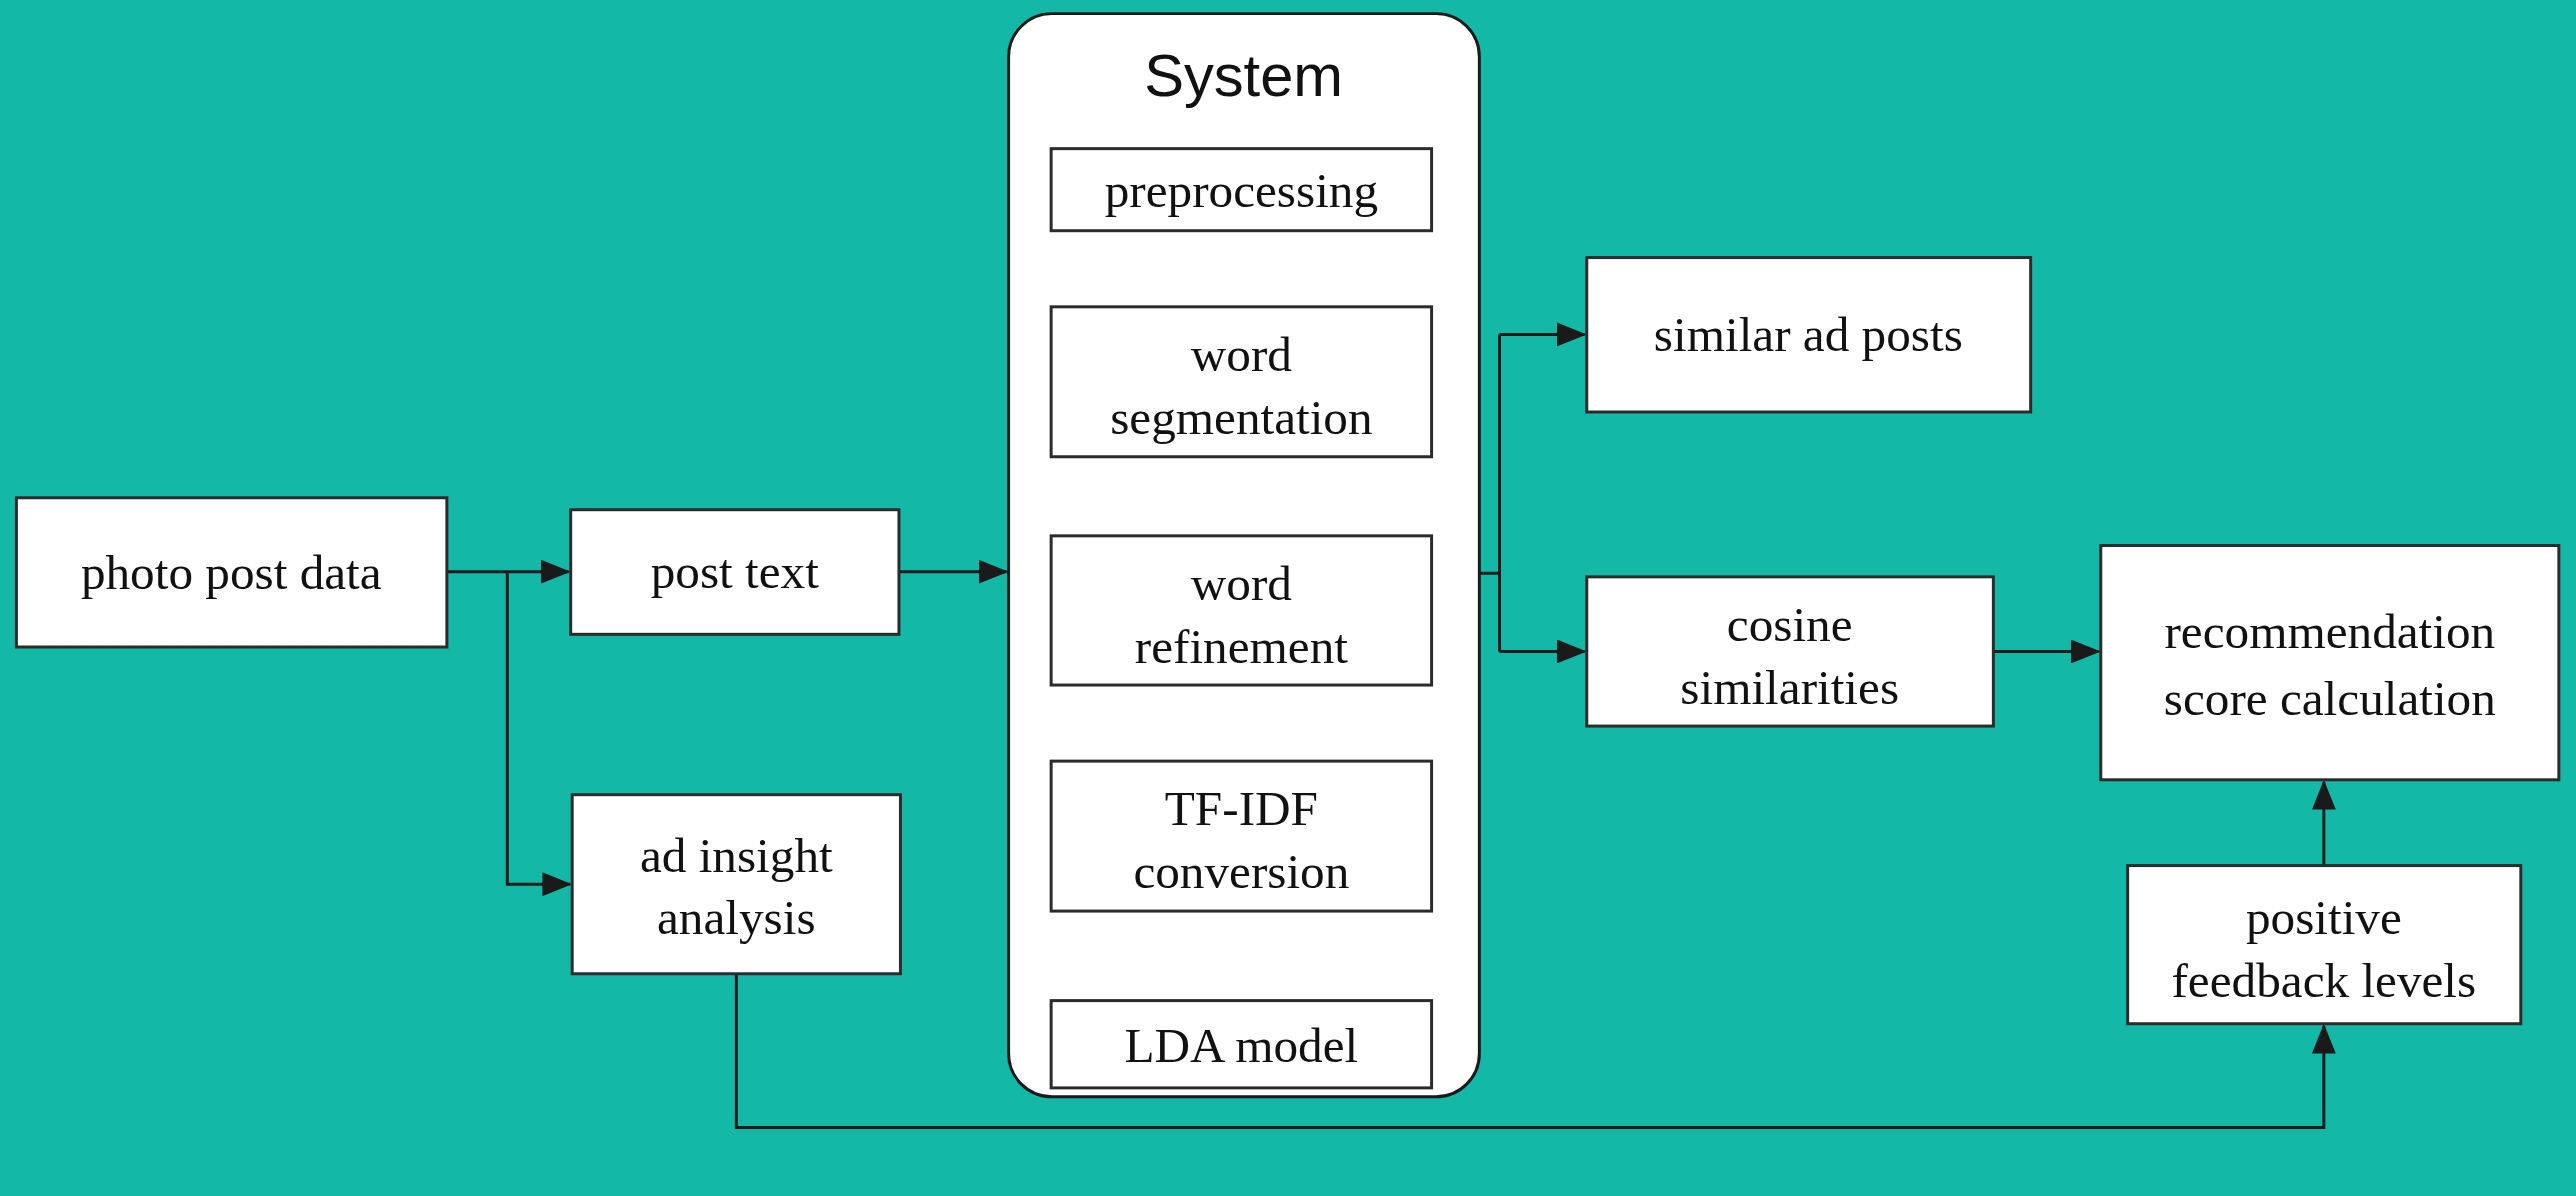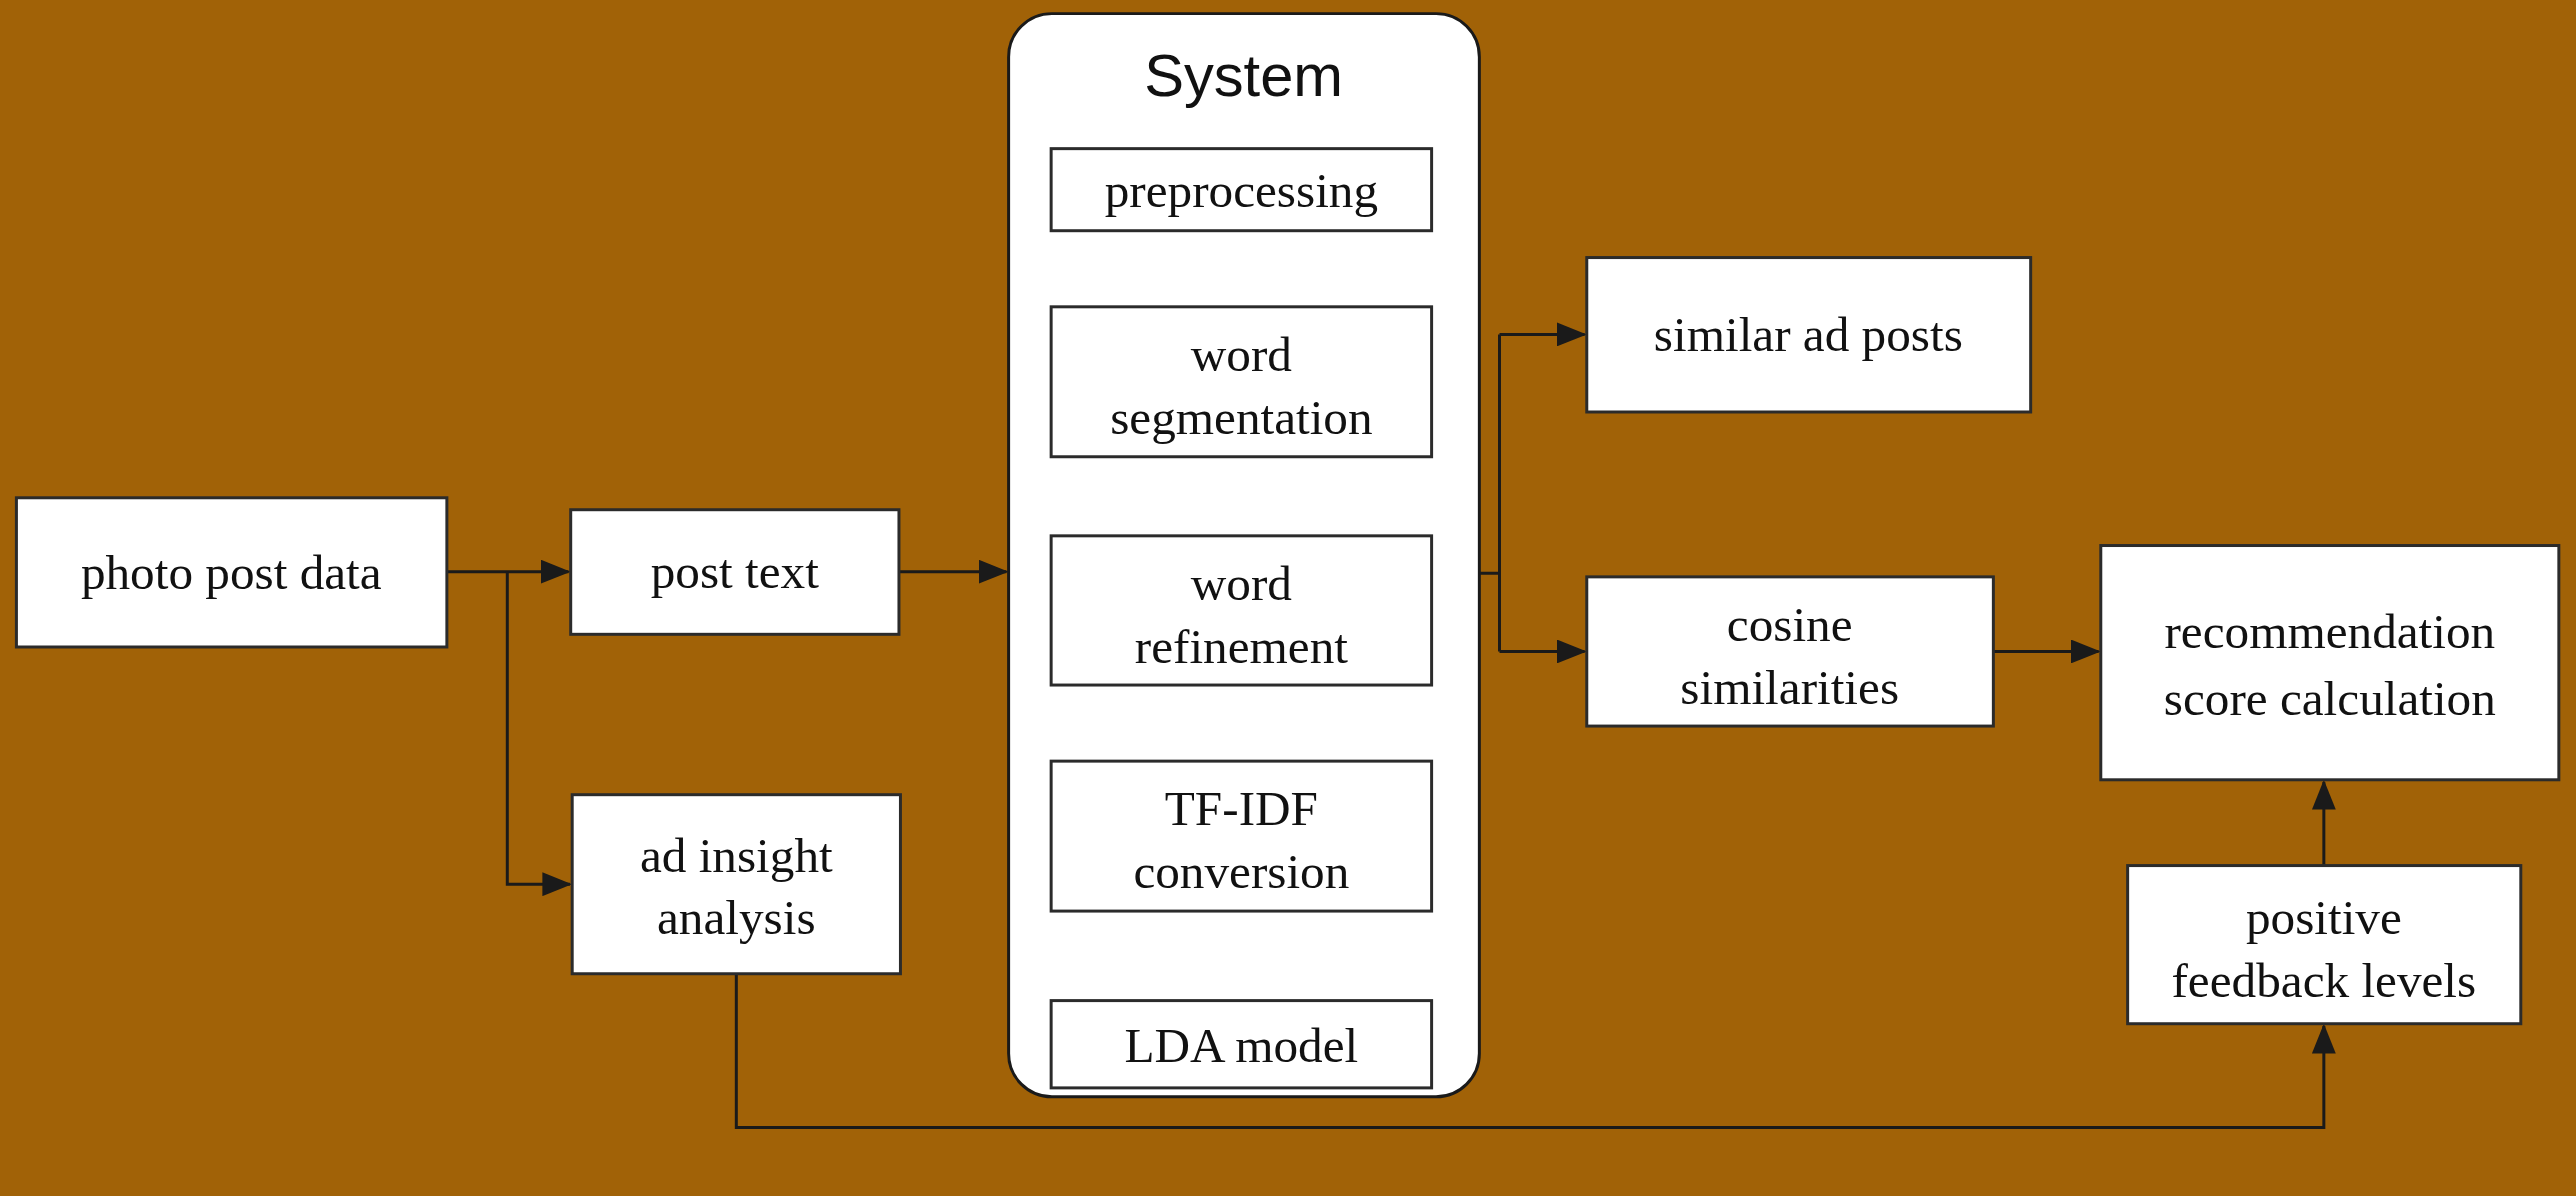--- a/index.html
+++ b/index.html
@@ -7,21 +7,21 @@
     padding: 0;
     background: #ffffff;
     width: 2576px;
     height: 1197px;
     overflow: hidden;
   }
   .diagram-wrap {
     position: relative;
     width: 2576px;
     height: 1197px;
-    background: #a16207;
+    background: #14b8a6;
   }
   svg { display: block; }
   .node-rect {
     fill: #ffffff;
     stroke: #2b2b2b;
     stroke-width: 4;
   }
   .container-rect {
     fill: #ffffff;
     stroke: #1a1a1a;

